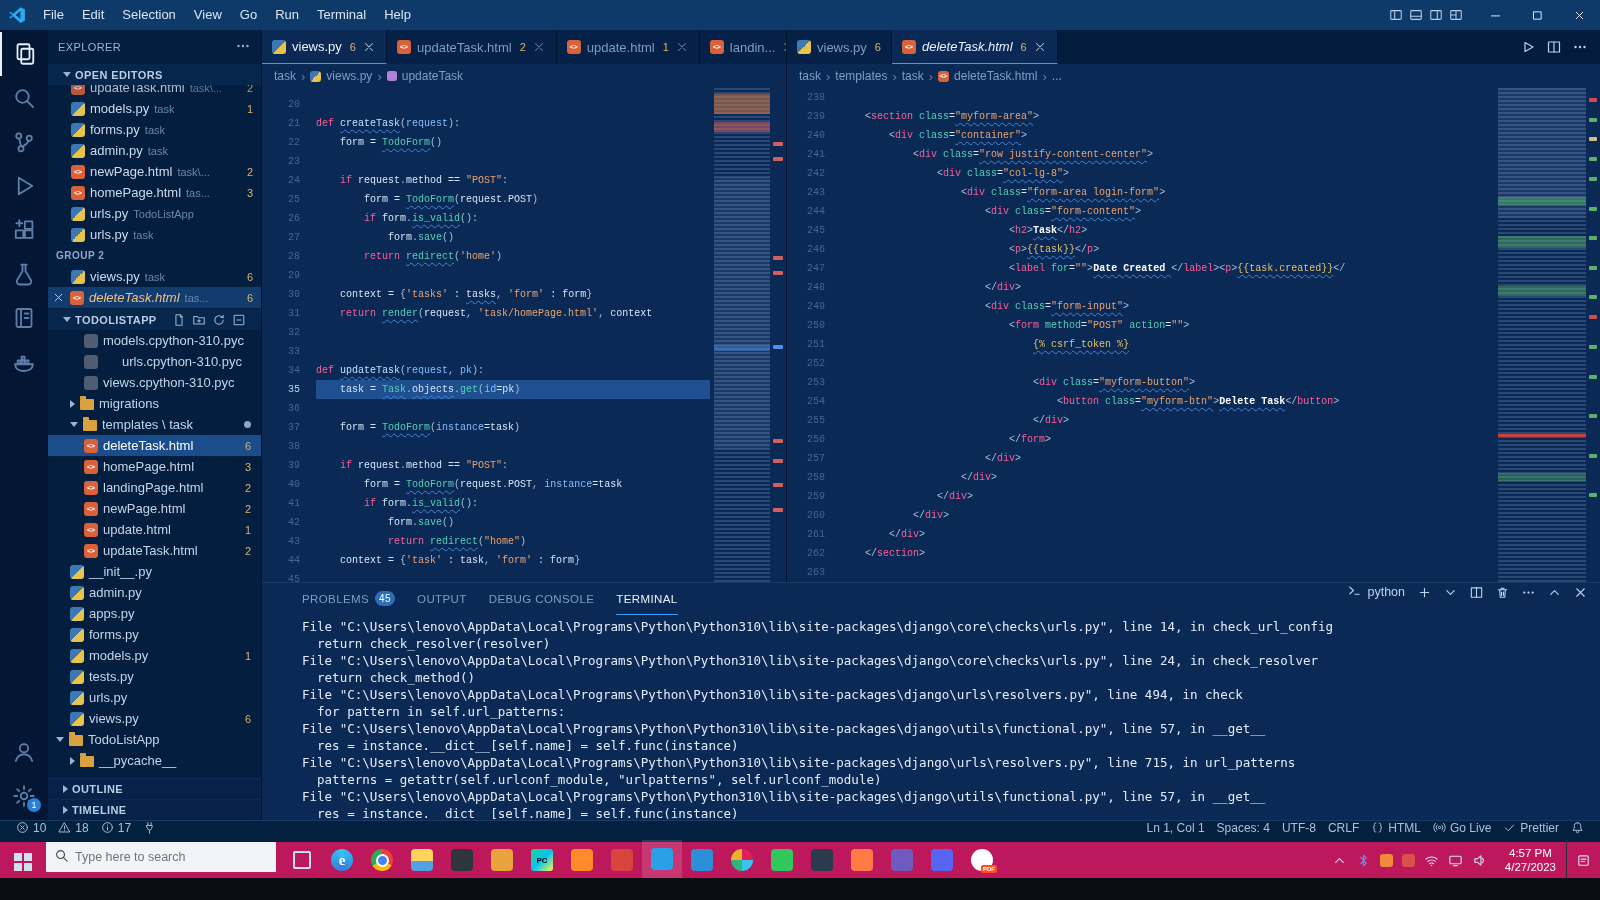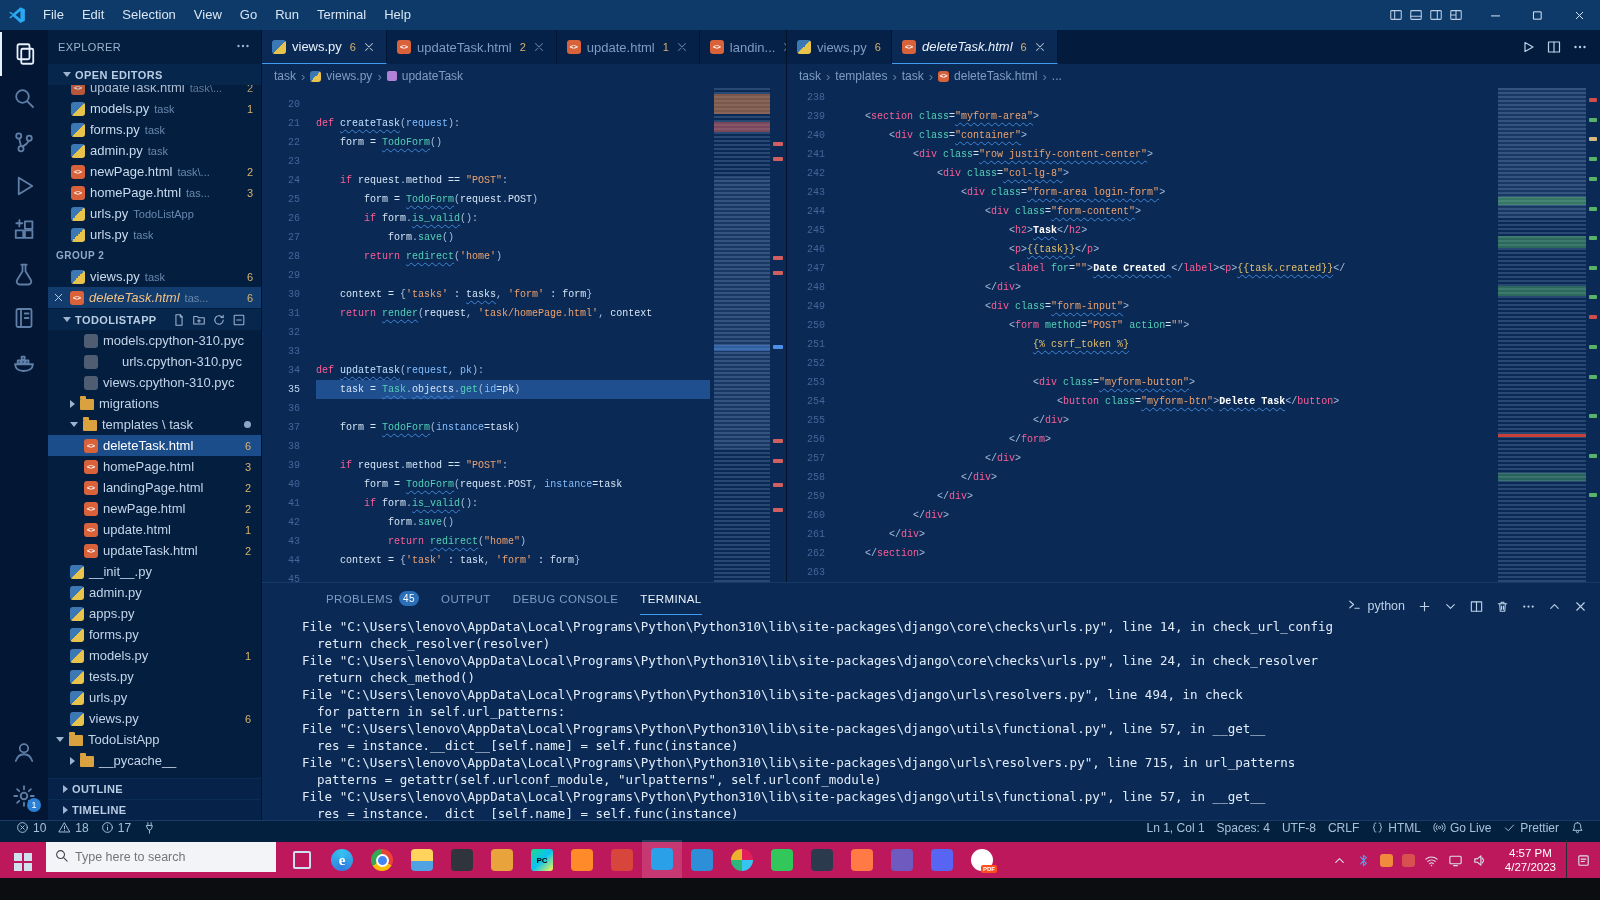--- a/index.html
+++ b/index.html
@@ -119,21 +119,21 @@
   .g2 .minimap{right:14px;width:88px}
   .mm-mark{position:absolute;left:0;right:0}
   .mm-slider{position:absolute;left:0;right:0;background:rgba(170,200,235,.10)}
   .ruler{position:absolute;top:0;bottom:0;right:0;background:#0a2a55}
   .g1 .ruler{width:16px}
   .g2 .ruler{width:14px}
   .rmark{position:absolute;left:3px;right:3px;height:4px;border-radius:1px}
 
   
   .panel{flex:1;display:flex;flex-direction:column;background:#0a2a55;border-top:1px solid #1a3a66;min-height:0}
-  .panel-header{height:32px;flex:none;display:flex;align-items:flex-end;padding:0 12px 0 64px}
+  .panel-header{height:32px;flex:none;display:flex;align-items:flex-start;padding:0 12px 0 40px}
   .ptabs{display:flex;gap:22px;height:100%}
   .ptab{display:flex;align-items:center;gap:6px;font-size:11.5px;letter-spacing:.4px;color:#7e9cc3;cursor:pointer;border-bottom:1px solid transparent}
   .ptab.active{color:#eaf2fc;border-bottom-color:#3f9bf2}
   .ptab-badge{background:#2b6fb8;color:#fff;font-size:10px;min-width:17px;height:15px;border-radius:8px;display:flex;align-items:center;justify-content:center;padding:0 4px}
   .panel-actions{margin-left:auto;display:flex;align-items:center;gap:12px;color:#bcd1e8;font-size:12.5px}
   .shell{display:flex;align-items:center;gap:5px;cursor:pointer}
   .shell .ic{width:15px;height:15px}
   #pa-icons{display:flex;align-items:center;gap:11px}
   #pa-icons .ic{width:15px;height:15px;cursor:pointer}
   .terminal{flex:1;overflow:hidden;padding:3px 8px 0 40px;font-family:"DejaVu Sans Mono","Liberation Mono",monospace;font-size:12.5px;color:#e2ecf8}

